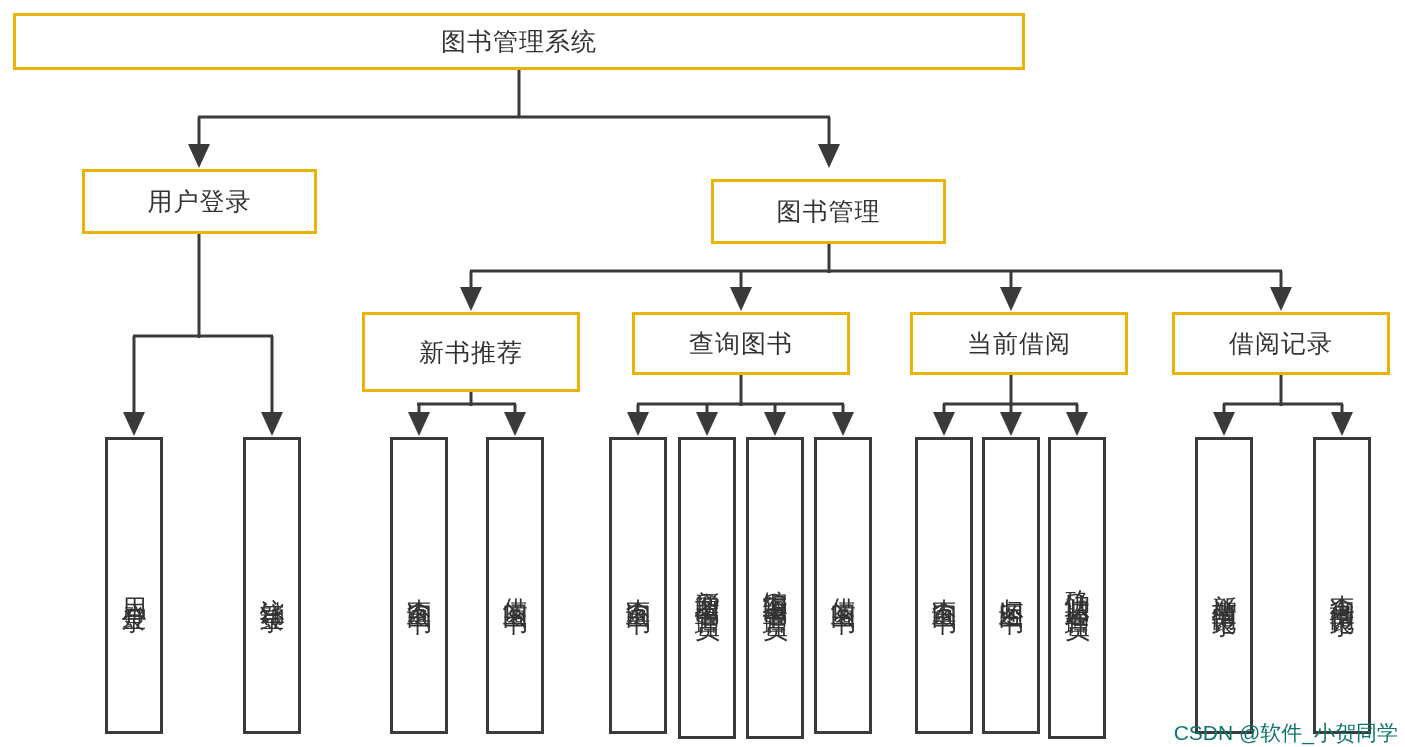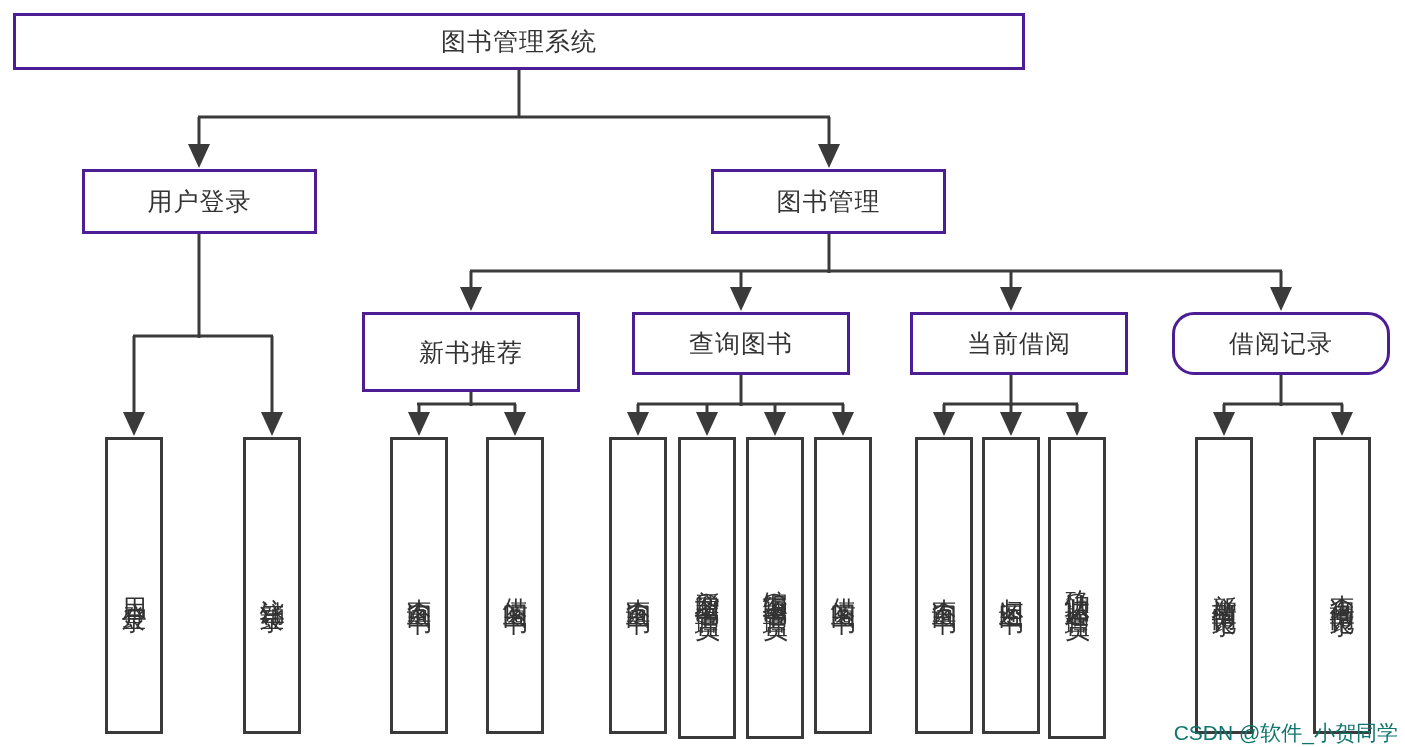--- a/index.html
+++ b/index.html
@@ -8,21 +8,21 @@
     width: 1405px;
     height: 747px;
     background: #ffffff;
     font-family: "Liberation Sans", sans-serif;
     overflow: hidden;
   }
   svg.connectors { position: absolute; left: 0; top: 0; }
   .hbox {
     position: absolute;
     box-sizing: border-box;
-    border: 3px solid #4c1d95;
+    border: 3px solid #eab308;
     background: #ffffff;
     display: flex;
     align-items: center;
     justify-content: center;
     font-size: 25px;
     letter-spacing: 1px;
     color: #333333;
     z-index: 2;
   }
   .vbox {
@@ -128,26 +128,26 @@
       <polygon points="1000,412 1022,412 1011,436"></polygon>
       <polygon points="1066,412 1088,412 1077,436"></polygon>
       <polygon points="1213,412 1235,412 1224,436"></polygon>
       <polygon points="1331,412 1353,412 1342,436"></polygon>
     </g>
   </svg>
 
   <div class="hbox" style="left:13px; top:13px; width:1012px; height:57px;">图书管理系统</div>
 
   <div class="hbox" style="left:82px; top:169px; width:235px; height:65px;">用户登录</div>
-  <div class="hbox" style="left:711px; top:169px; width:235px; height:65px;text-align:right;">图书管理</div>
+  <div class="hbox" style="left:711px; top:179px; width:235px; height:65px;text-align:right;">图书管理</div>
 
   <div class="hbox" style="left:362px; top:312px; width:218px; height:80px;">新书推荐</div>
   <div class="hbox" style="left:632px; top:312px; width:218px; height:63px;">查询图书</div>
   <div class="hbox" style="left:902px; top:312px; width:218px; height:63px;margin-left:8px;">当前借阅</div>
-  <div class="hbox" style="left:1172px; top:312px; width:218px; height:63px;border-radius:22px;">借阅记录</div>
+  <div class="hbox" style="left:1172px; top:312px; width:218px; height:63px;">借阅记录</div>
 
   <div class="vbox" style="left:105px;">
     <span>用户登录</span>
   </div>
   <div class="vbox" style="left:243px;">
     <span>注销登录</span>
   </div>
 
   <div class="vbox" style="left:390px;">
     <span>查询图书</span>

